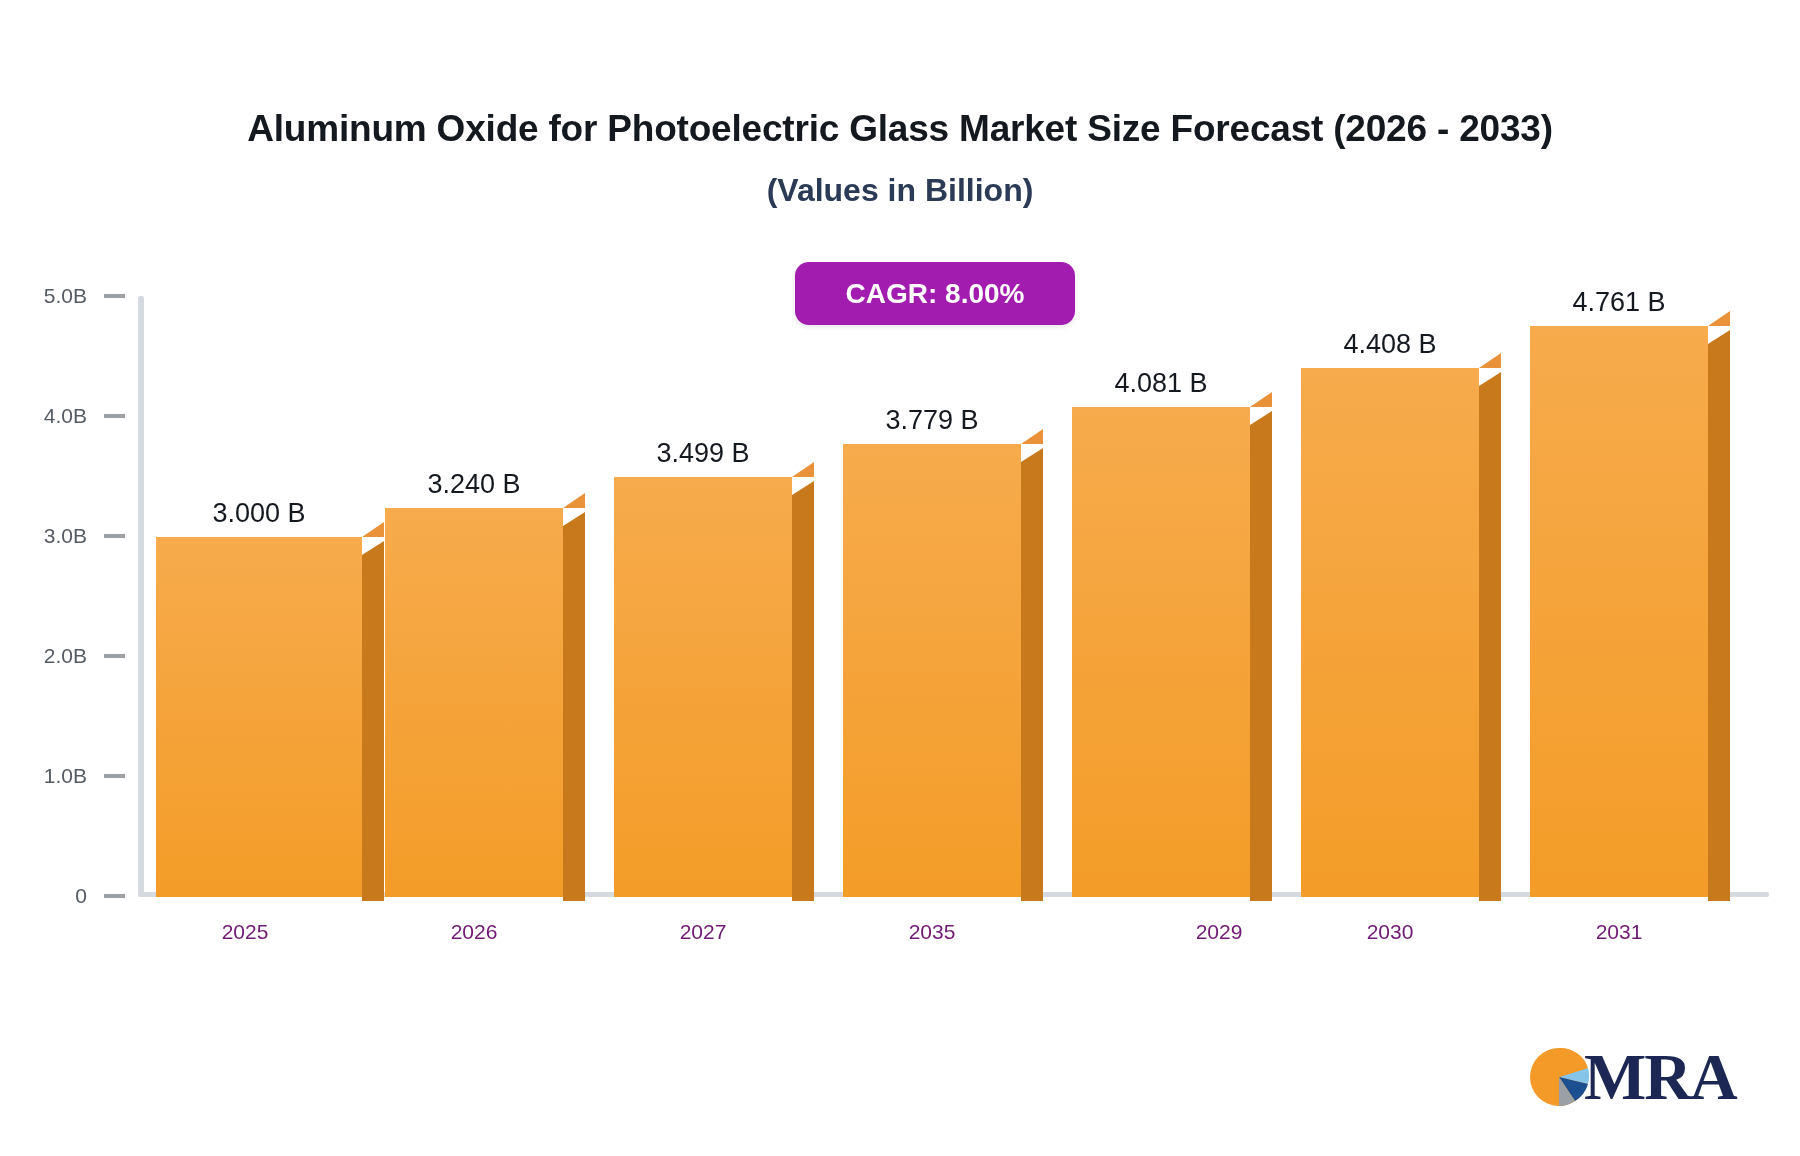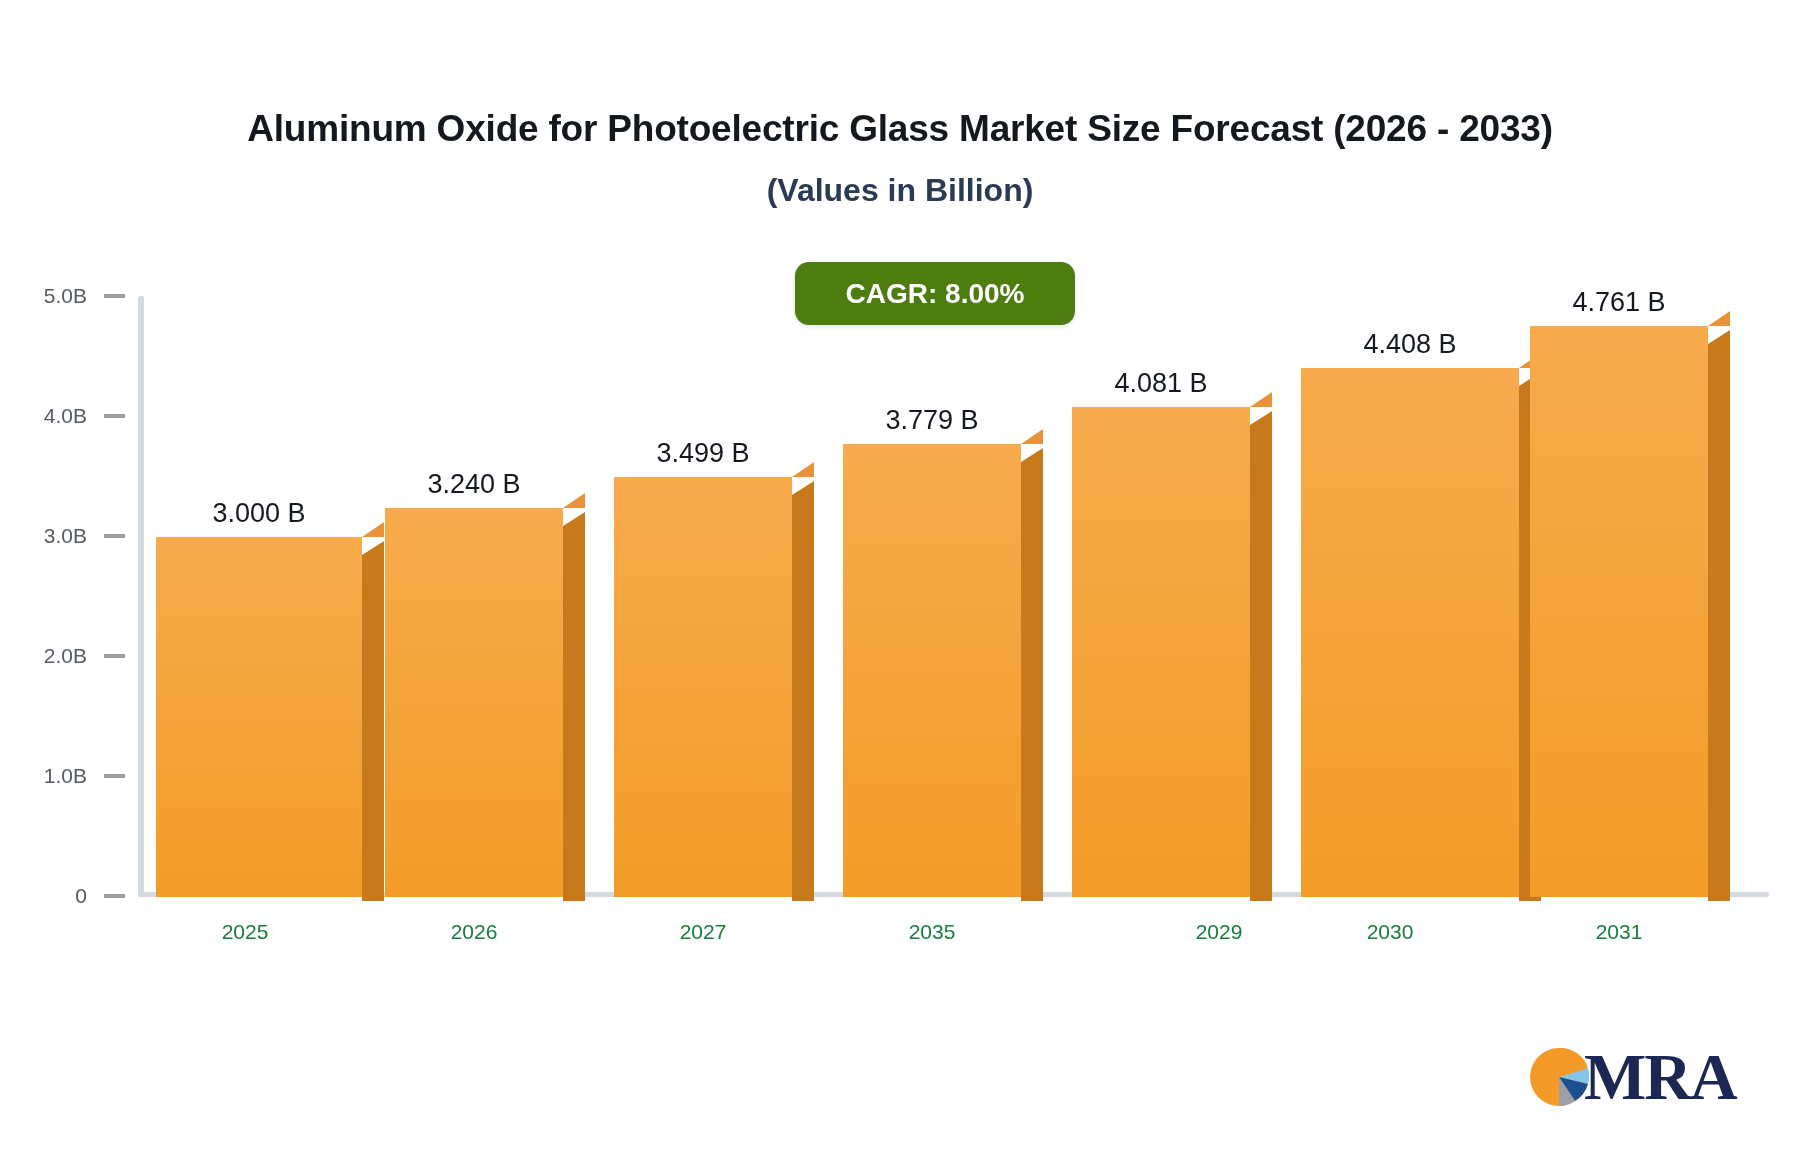--- a/index.html
+++ b/index.html
@@ -39,21 +39,21 @@
     color: #2b3a55;
   }
 
   
   #cagr-badge {
     position: absolute;
     left: 795px;
     top: 262px;
     width: 280px;
     height: 63px;
-    background: #4d7c0f;
+    background: #a21caf;
     border-radius: 14px;
     display: flex;
     align-items: center;
     justify-content: center;
     color: #ffffff;
     font-size: 28px;
     font-weight: bold;
     box-shadow: 0 2px 5px rgba(0,0,0,0.10);
   }
 
@@ -136,21 +136,21 @@
     transform: translateX(-50%);
     white-space: nowrap;
     font-size: 27px;
     color: #14181f;
   }
   .x-label {
     position: absolute;
     top: 920px;
     text-align: left;
     font-size: 21px;
-    color: #15803d;
+    color: #701a75;
     transform: translateX(-50%);
     white-space: nowrap;
   }
 
   
   #logo {
     position: absolute;
     left: 1528px;
     top: 1046px;
     display: flex;
@@ -228,21 +228,21 @@
     <div class="bar-top" style="bottom:453px;"></div>
   </div>
 
   <div class="bar-group" style="left:1072px; width:178px; height:490px;">
     <div class="bar-value" style="bottom:498px;">4.081 B</div>
     <div class="bar-front" style="height:490px;"></div>
     <div class="bar-side" style="height:490px;"></div>
     <div class="bar-top" style="bottom:490px;"></div>
   </div>
 
-  <div class="bar-group" style="left:1301px; width:178px; height:529px;padding-left:40px;">
+  <div class="bar-group" style="left:1301px; width:178px; height:529px;">
     <div class="bar-value" style="bottom:537px;">4.408 B</div>
     <div class="bar-front" style="height:529px;"></div>
     <div class="bar-side" style="height:529px;"></div>
     <div class="bar-top" style="bottom:529px;"></div>
   </div>
 
   <div class="bar-group" style="left:1530px; width:178px; height:571px;">
     <div class="bar-value" style="bottom:579px;">4.761 B</div>
     <div class="bar-front" style="height:571px;"></div>
     <div class="bar-side" style="height:571px;"></div>

